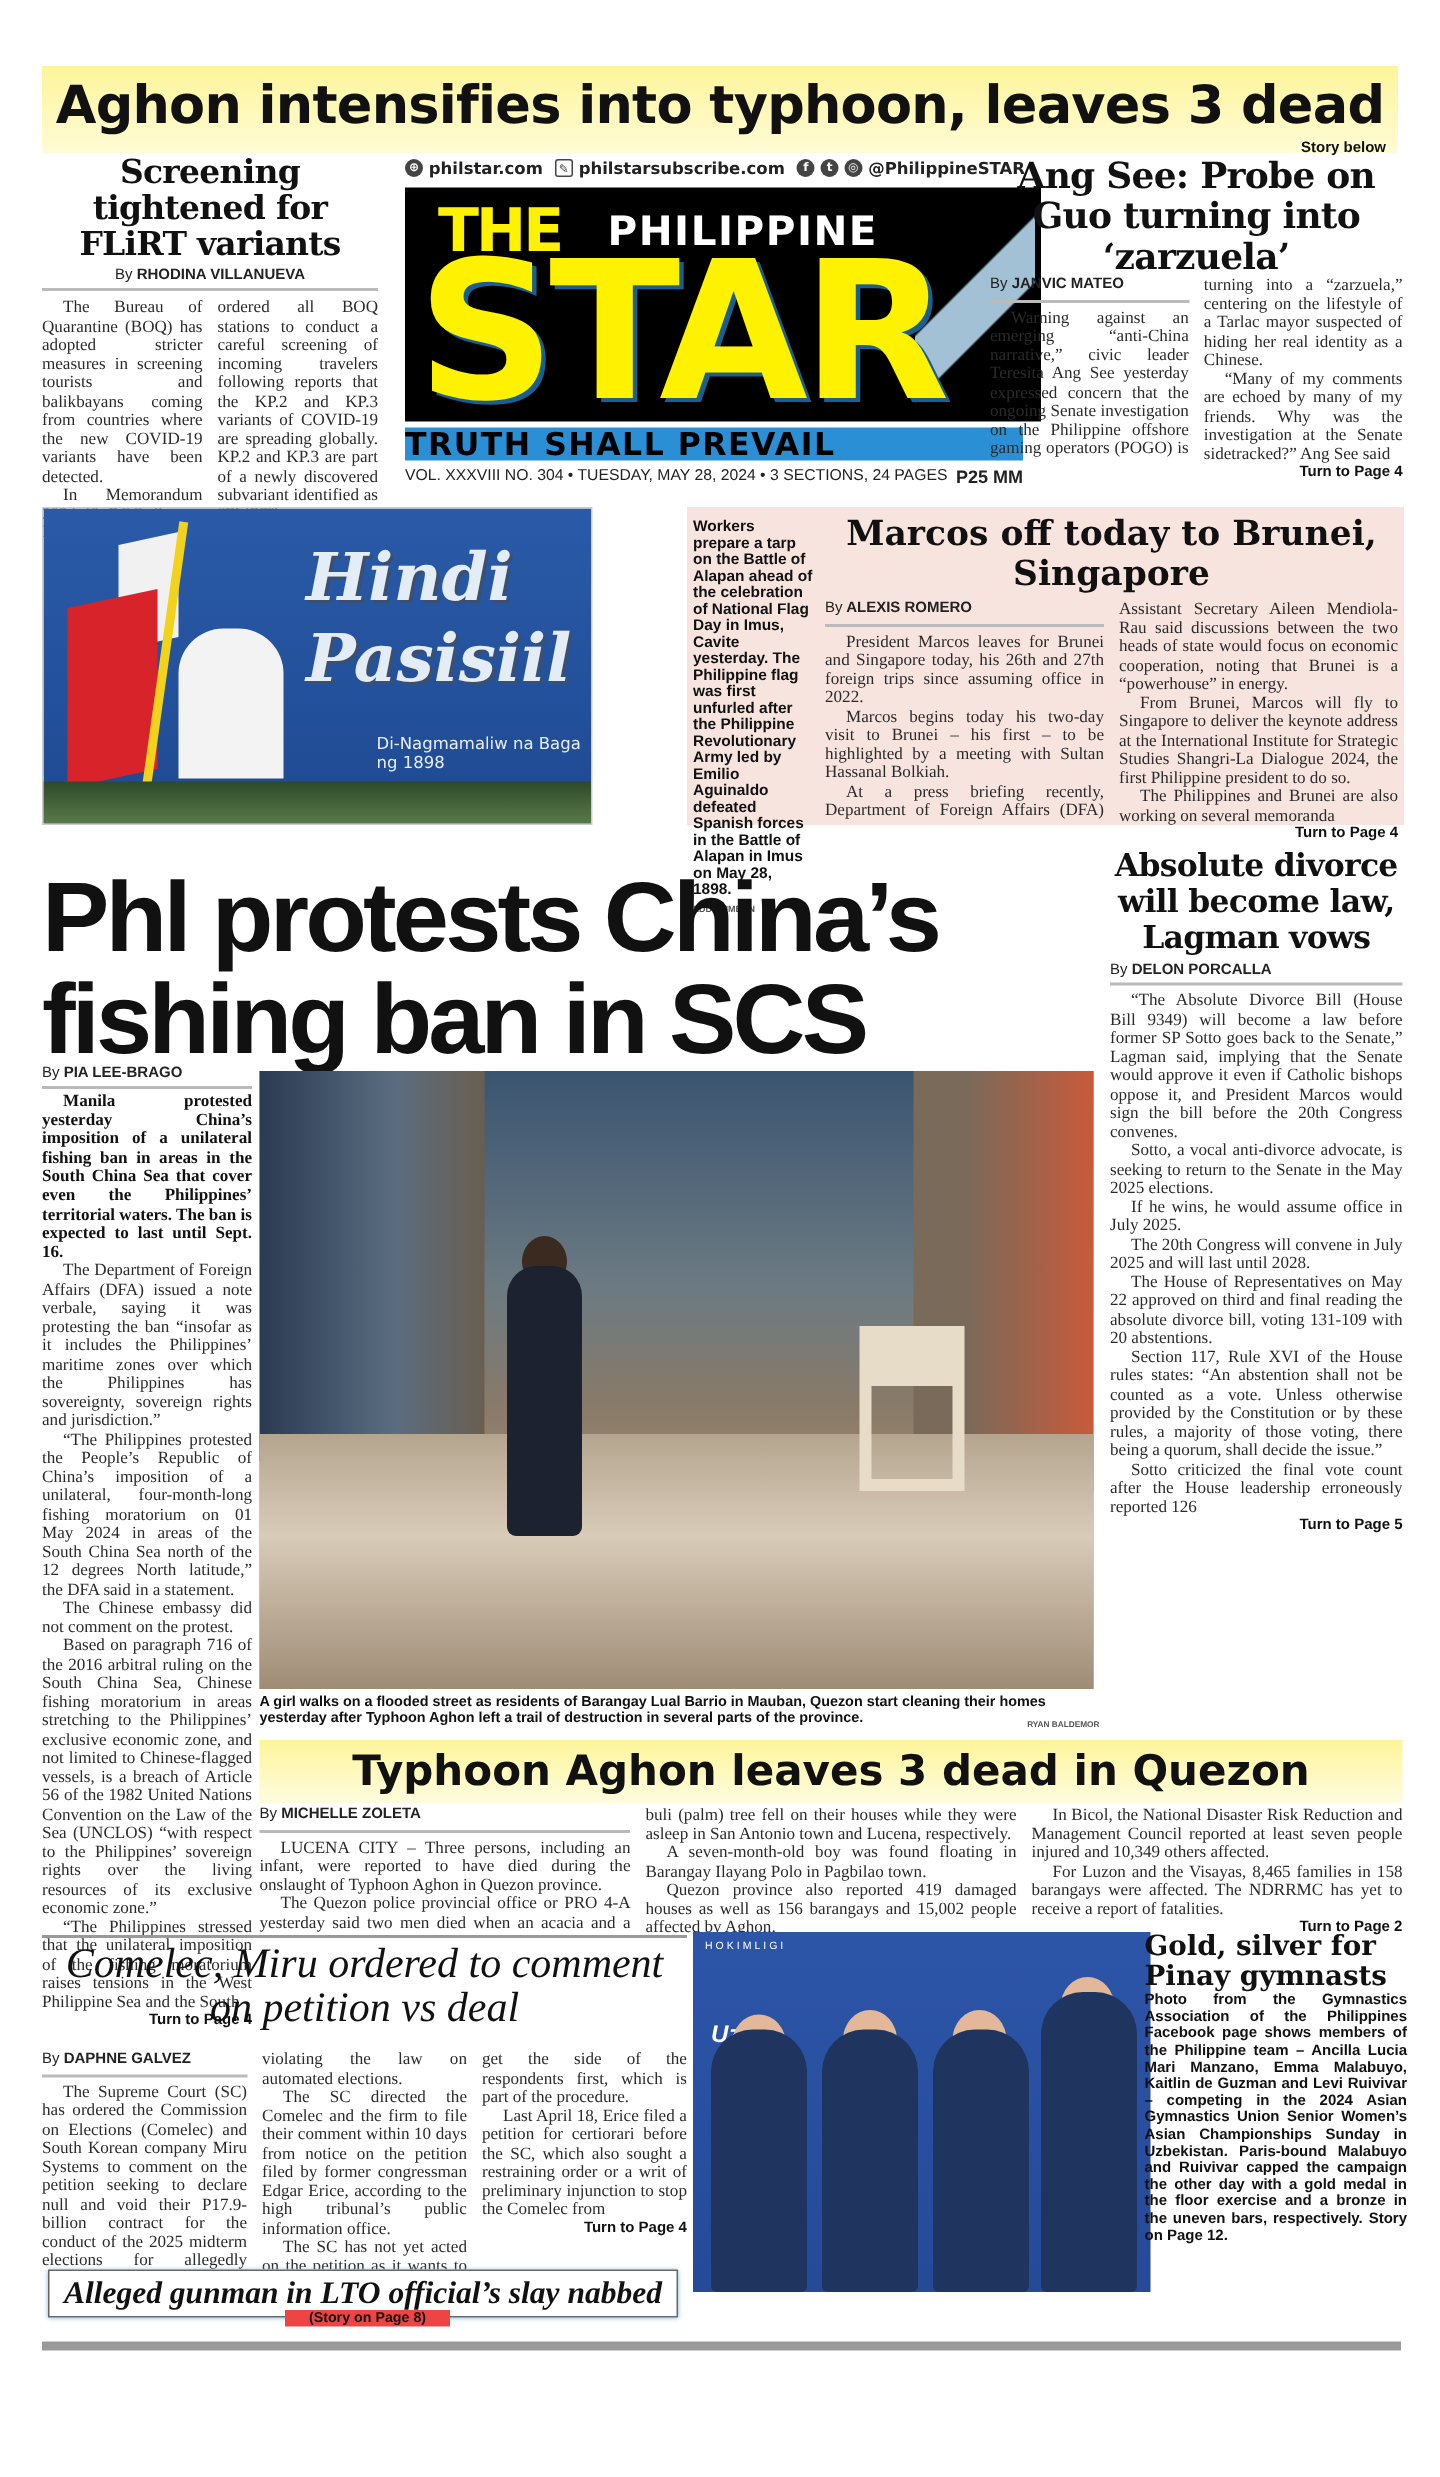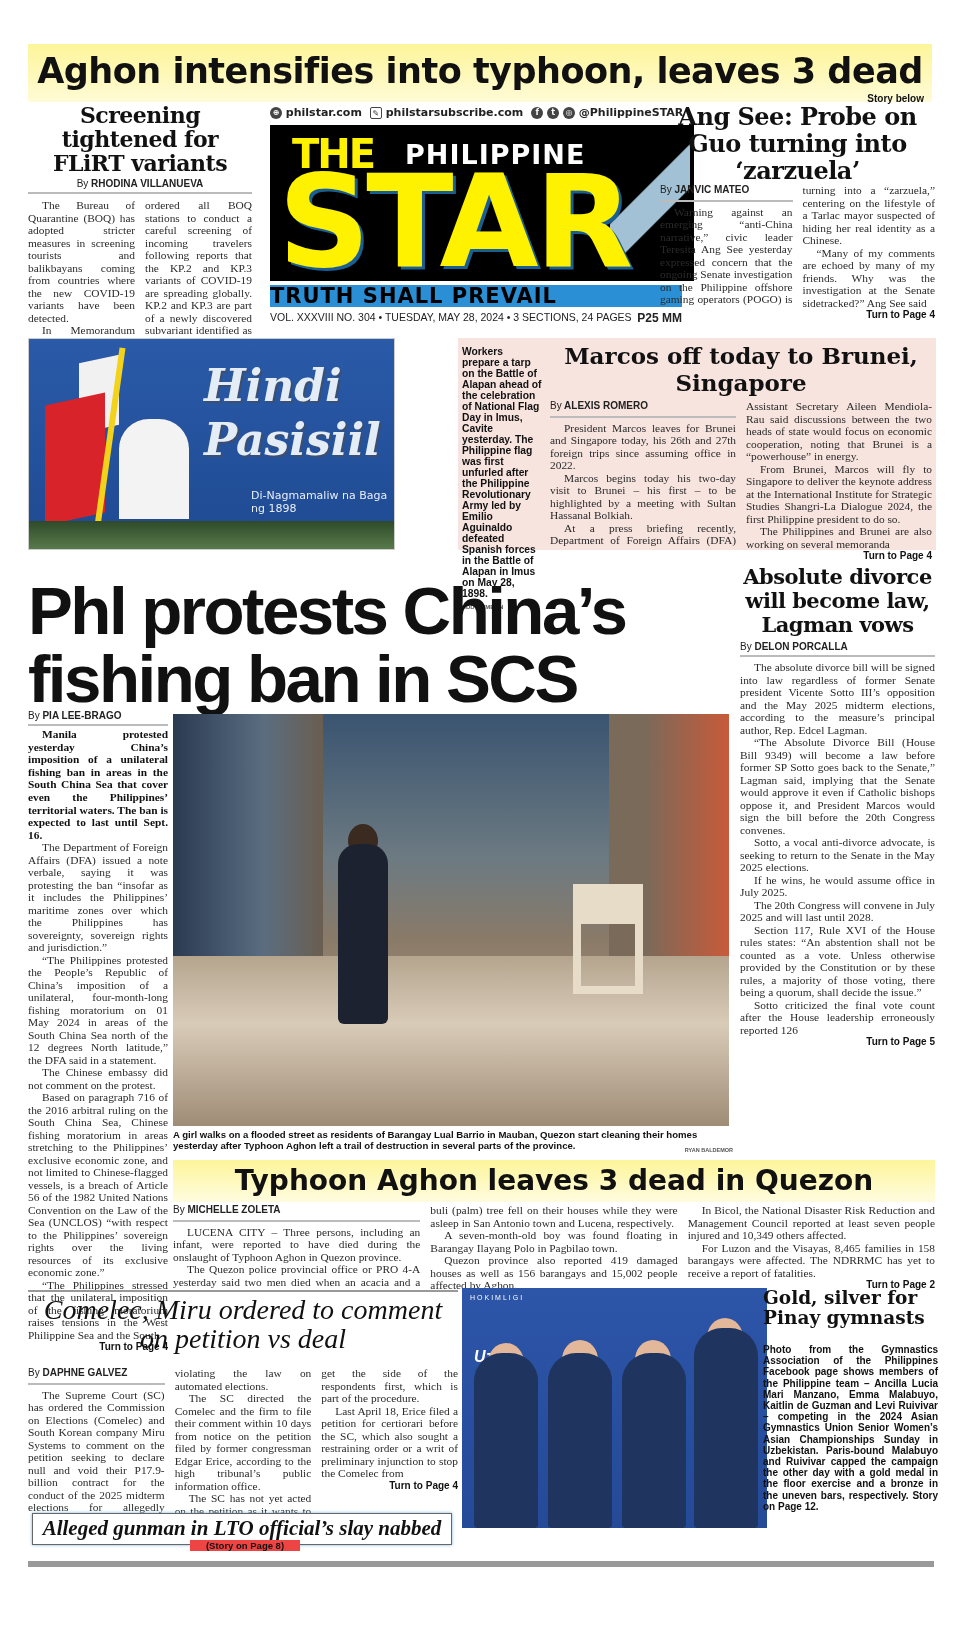--- a/index.html
+++ b/index.html
@@ -99,21 +99,21 @@
 
 #gym-photo{left:462px;top:1288px;width:305px;height:240px;background:linear-gradient(#2d55a8,#244a98);overflow:hidden}
 #gym-photo .g{position:absolute;bottom:0;width:64px;height:175px;background:#1f3560;border-radius:28px 28px 4px 4px}
 #gym-photo .h{position:absolute;width:36px;height:40px;border-radius:50%;background:#e3b89a}
 #gym-photo .brand{position:absolute;left:12px;top:60px;font-family:"Liberation Sans",sans-serif;font-weight:bold;font-style:italic;font-size:16px;color:#fff}
 #gym-photo .top{position:absolute;left:8px;top:6px;font-family:"Liberation Sans",sans-serif;font-size:7px;color:#fff;letter-spacing:2px}
 
 
 #gold{left:763px;top:1288px;width:175px}
 #gold h2{font-family:"DejaVu Serif",serif;font-weight:900;font-size:18.5px;line-height:20px;color:#111}
-#gold .cap{font-family:"Liberation Sans",sans-serif;font-weight:bold;font-size:10px;line-height:11.2px;color:#111;margin-top:16px;text-align:justify}
+#gold .cap{font-family:"Liberation Sans",sans-serif;font-weight:bold;font-size:10px;line-height:11.2px;color:#111;margin-top:0;text-align:justify}
 
 #bottom-bar{left:28px;top:1561px;width:906px;height:6px;background:#999}
 </style>
 </head>
 <body>
 
 <div id="top-banner" class="abs">
   <h1>Aghon intensifies into typhoon, leaves 3 dead</h1>
   <span class="story">Story below</span>
 </div>
@@ -218,25 +218,25 @@
 </div>
 <div id="flood-caption" class="abs">
   <span>A girl walks on a flooded street as residents of Barangay Lual Barrio in Mauban, Quezon start cleaning their homes yesterday after Typhoon Aghon left a trail of destruction in several parts of the province.</span>
   <span class="credit">RYAN BALDEMOR</span>
 </div>
 
 <div id="divorce" class="abs">
   <h2>Absolute divorce will become law, Lagman vows</h2>
   <div class="byline" style="margin-top:4px"><span class="by">By</span> <span>DELON PORCALLA</span></div>
   <div class="body">
-    <p>The absolute divorce bill will be signed into law regardless of former Senate president Vicente Sotto III’s opposition and the May 2025 midterm elections, according to the measure’s principal author, Rep. Edcel Lagman.</p>
     <p>“The Absolute Divorce Bill (House Bill 9349) will become a law before former SP Sotto goes back to the Senate,” Lagman said, implying that the Senate would approve it even if Catholic bishops oppose it, and President Marcos would sign the bill before the 20th Congress convenes.</p>
     <p>Sotto, a vocal anti-divorce advocate, is seeking to return to the Senate in the May 2025 elections.</p>
     <p>If he wins, he would assume office in July 2025.</p>
     <p>The 20th Congress will convene in July 2025 and will last until 2028.</p>
+    <p>The House of Representatives on May 22 approved on third and final reading the absolute divorce bill, voting 131-109 with 20 abstentions.</p>
     <p>Section 117, Rule XVI of the House rules states: “An abstention shall not be counted as a vote. Unless otherwise provided by the Constitution or by these rules, a majority of those voting, there being a quorum, shall decide the issue.”</p>
     <p>Sotto criticized the final vote count after the House leadership erroneously reported 126</p>
   </div>
   <div class="turn">Turn to Page 5</div>
 </div>
 
 <div id="typhoon-box" class="abs">
   <div class="band">
     <h2>Typhoon Aghon leaves 3 dead in Quezon</h2>
   </div>

